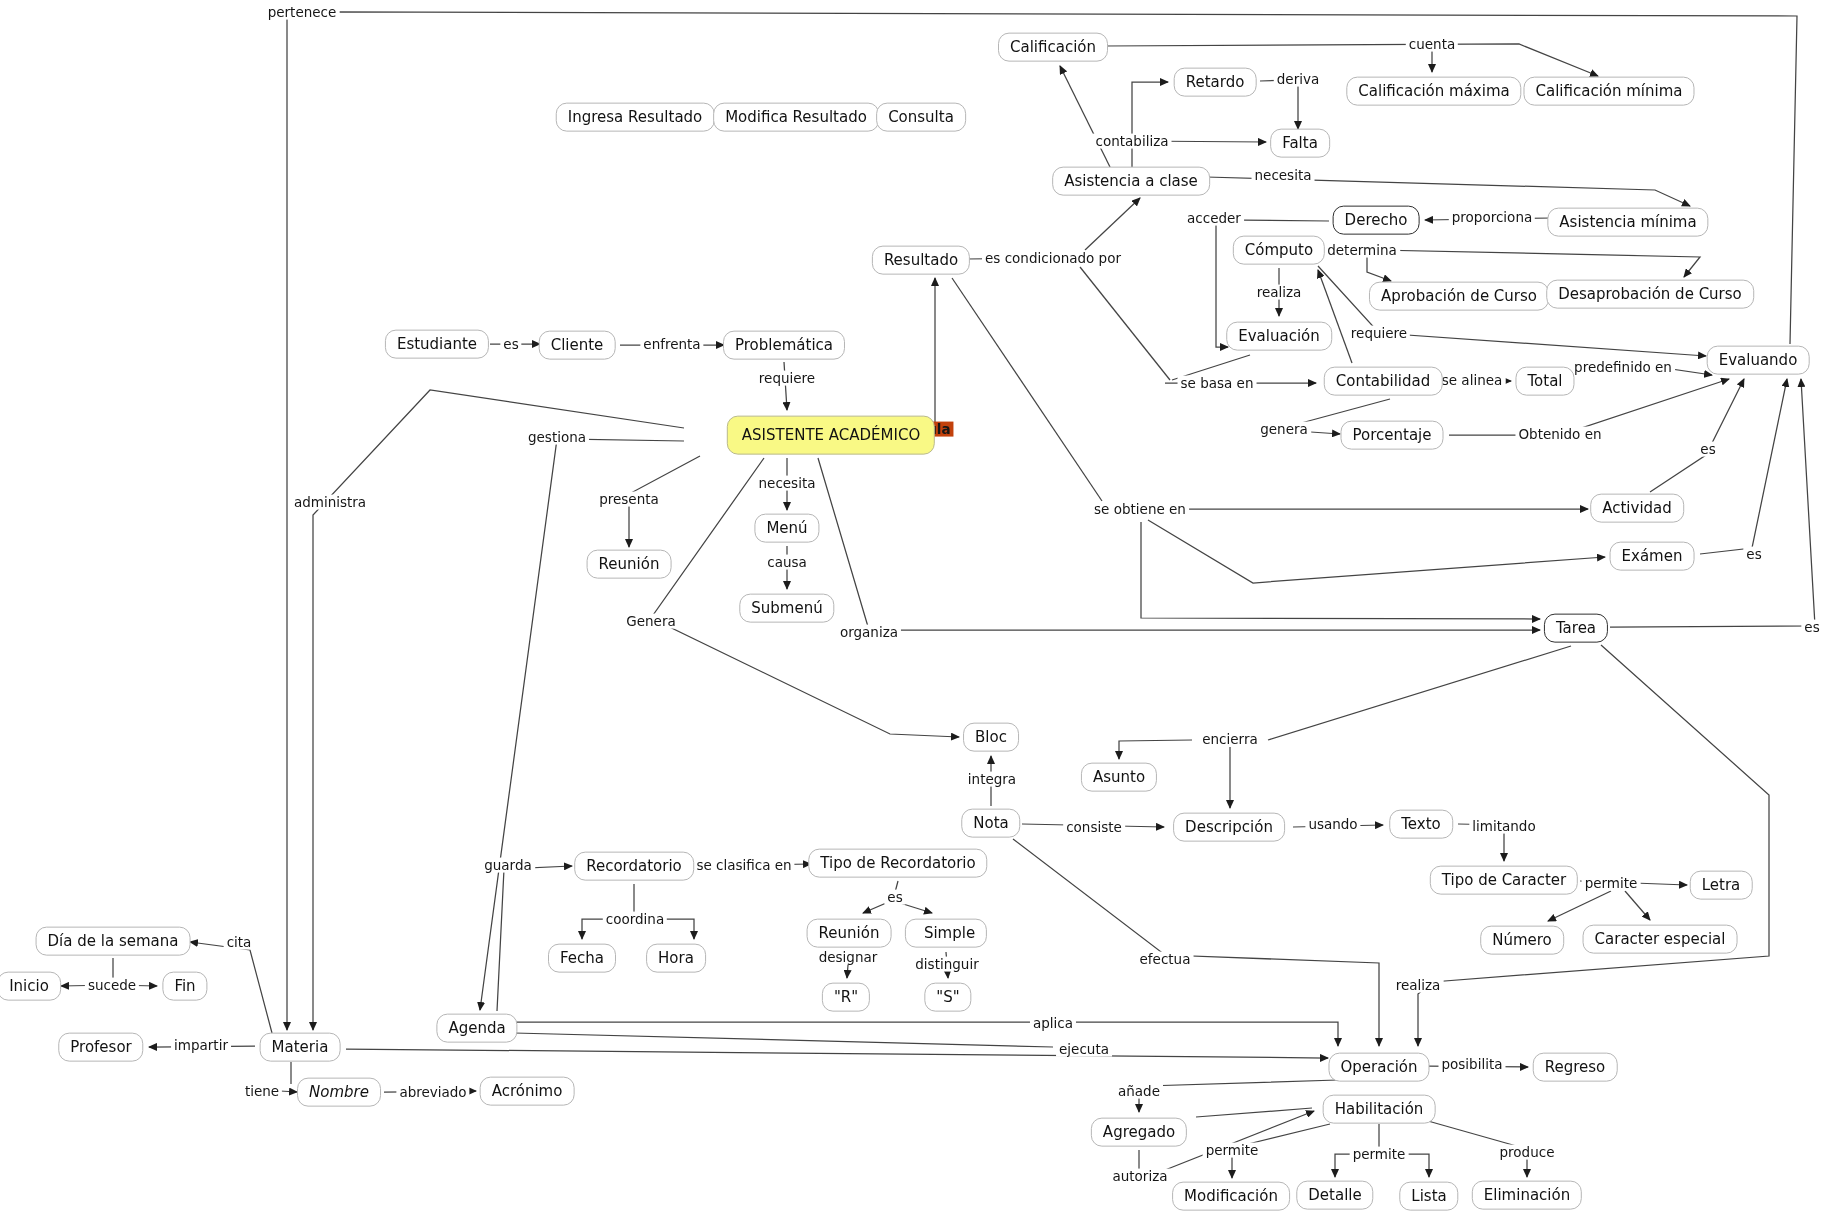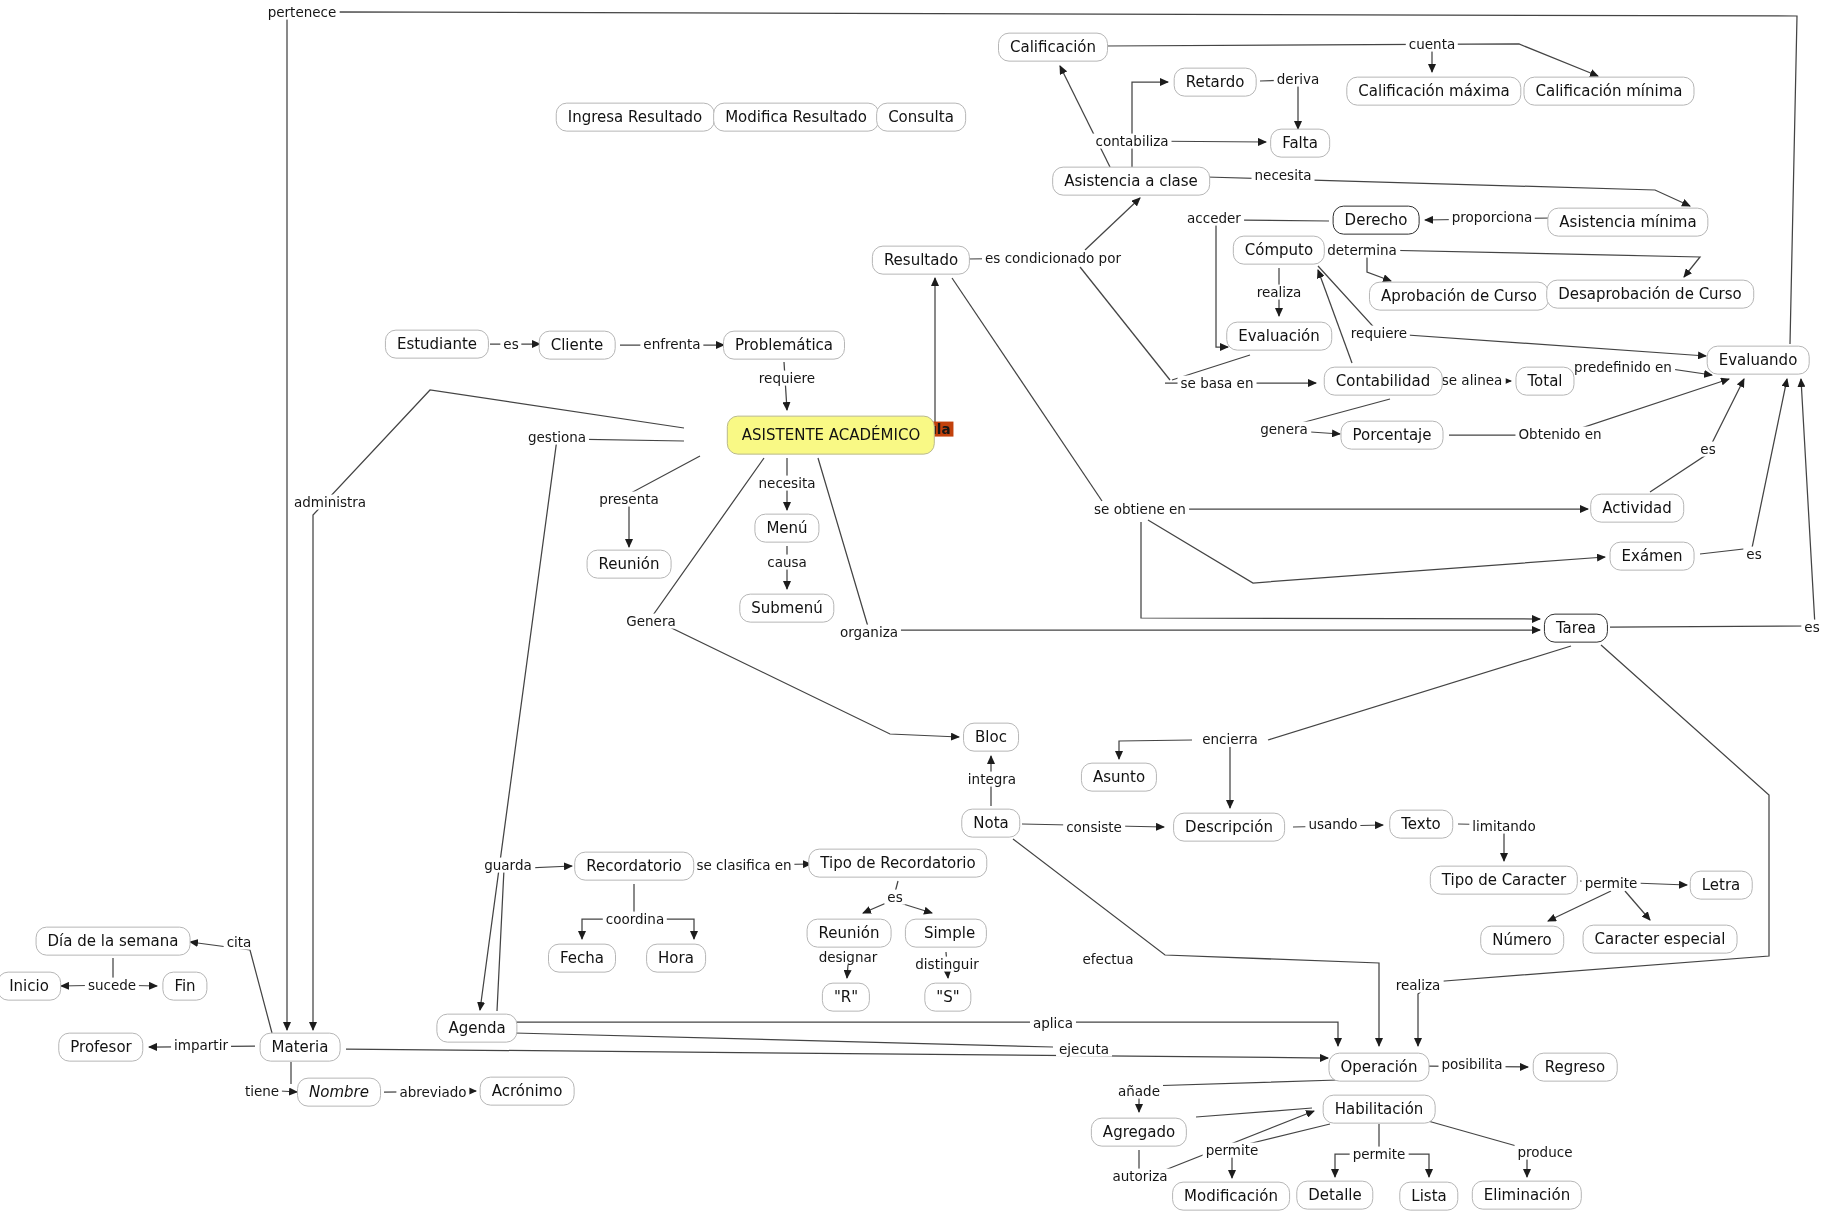--- a/index.html
+++ b/index.html
@@ -220,23 +220,23 @@
     <div class="elabel" style="left: 744px; top: 865px;">se clasifica en</div>
     <div class="elabel" style="left: 635px; top: 919px;">coordina</div>
     <div class="elabel" style="left: 895px; top: 897px;">es</div>
     <div class="elabel" style="left: 848px; top: 957px;">designar</div>
     <div class="elabel" style="left: 947px; top: 964px;">distinguir</div>
     <div class="elabel" style="left: 239px; top: 942px;">cita</div>
     <div class="elabel" style="left: 112px; top: 985px;">sucede</div>
     <div class="elabel" style="left: 201px; top: 1045px;">impartir</div>
     <div class="elabel" style="left: 262px; top: 1091px;">tiene</div>
     <div class="elabel" style="left: 433px; top: 1092px;">abreviado</div>
-    <div class="elabel" style="left: 1108px; top: 959px;">efectua</div>
+    <div class="elabel" style="left: 1165px; top: 959px;">efectua</div>
     <div class="elabel" style="left: 1418px; top: 985px;">realiza</div>
     <div class="elabel" style="left: 1053px; top: 1023px;">aplica</div>
     <div class="elabel" style="left: 1084px; top: 1049px;">ejecuta</div>
     <div class="elabel" style="left: 1472px; top: 1064px;">posibilita</div>
     <div class="elabel" style="left: 1139px; top: 1091px;">añade</div>
     <div class="elabel" style="left: 1140px; top: 1176px;">autoriza</div>
     <div class="elabel" style="left: 1232px; top: 1150px;">permite</div>
     <div class="elabel" style="left: 1379px; top: 1154px;">permite</div>
-    <div class="elabel" style="left: 1527px; top: 1152px; margin-left: 18px;">produce</div>
+    <div class="elabel" style="left: 1527px; top: 1152px;">produce</div>
   </div>
 
 </body></html>

